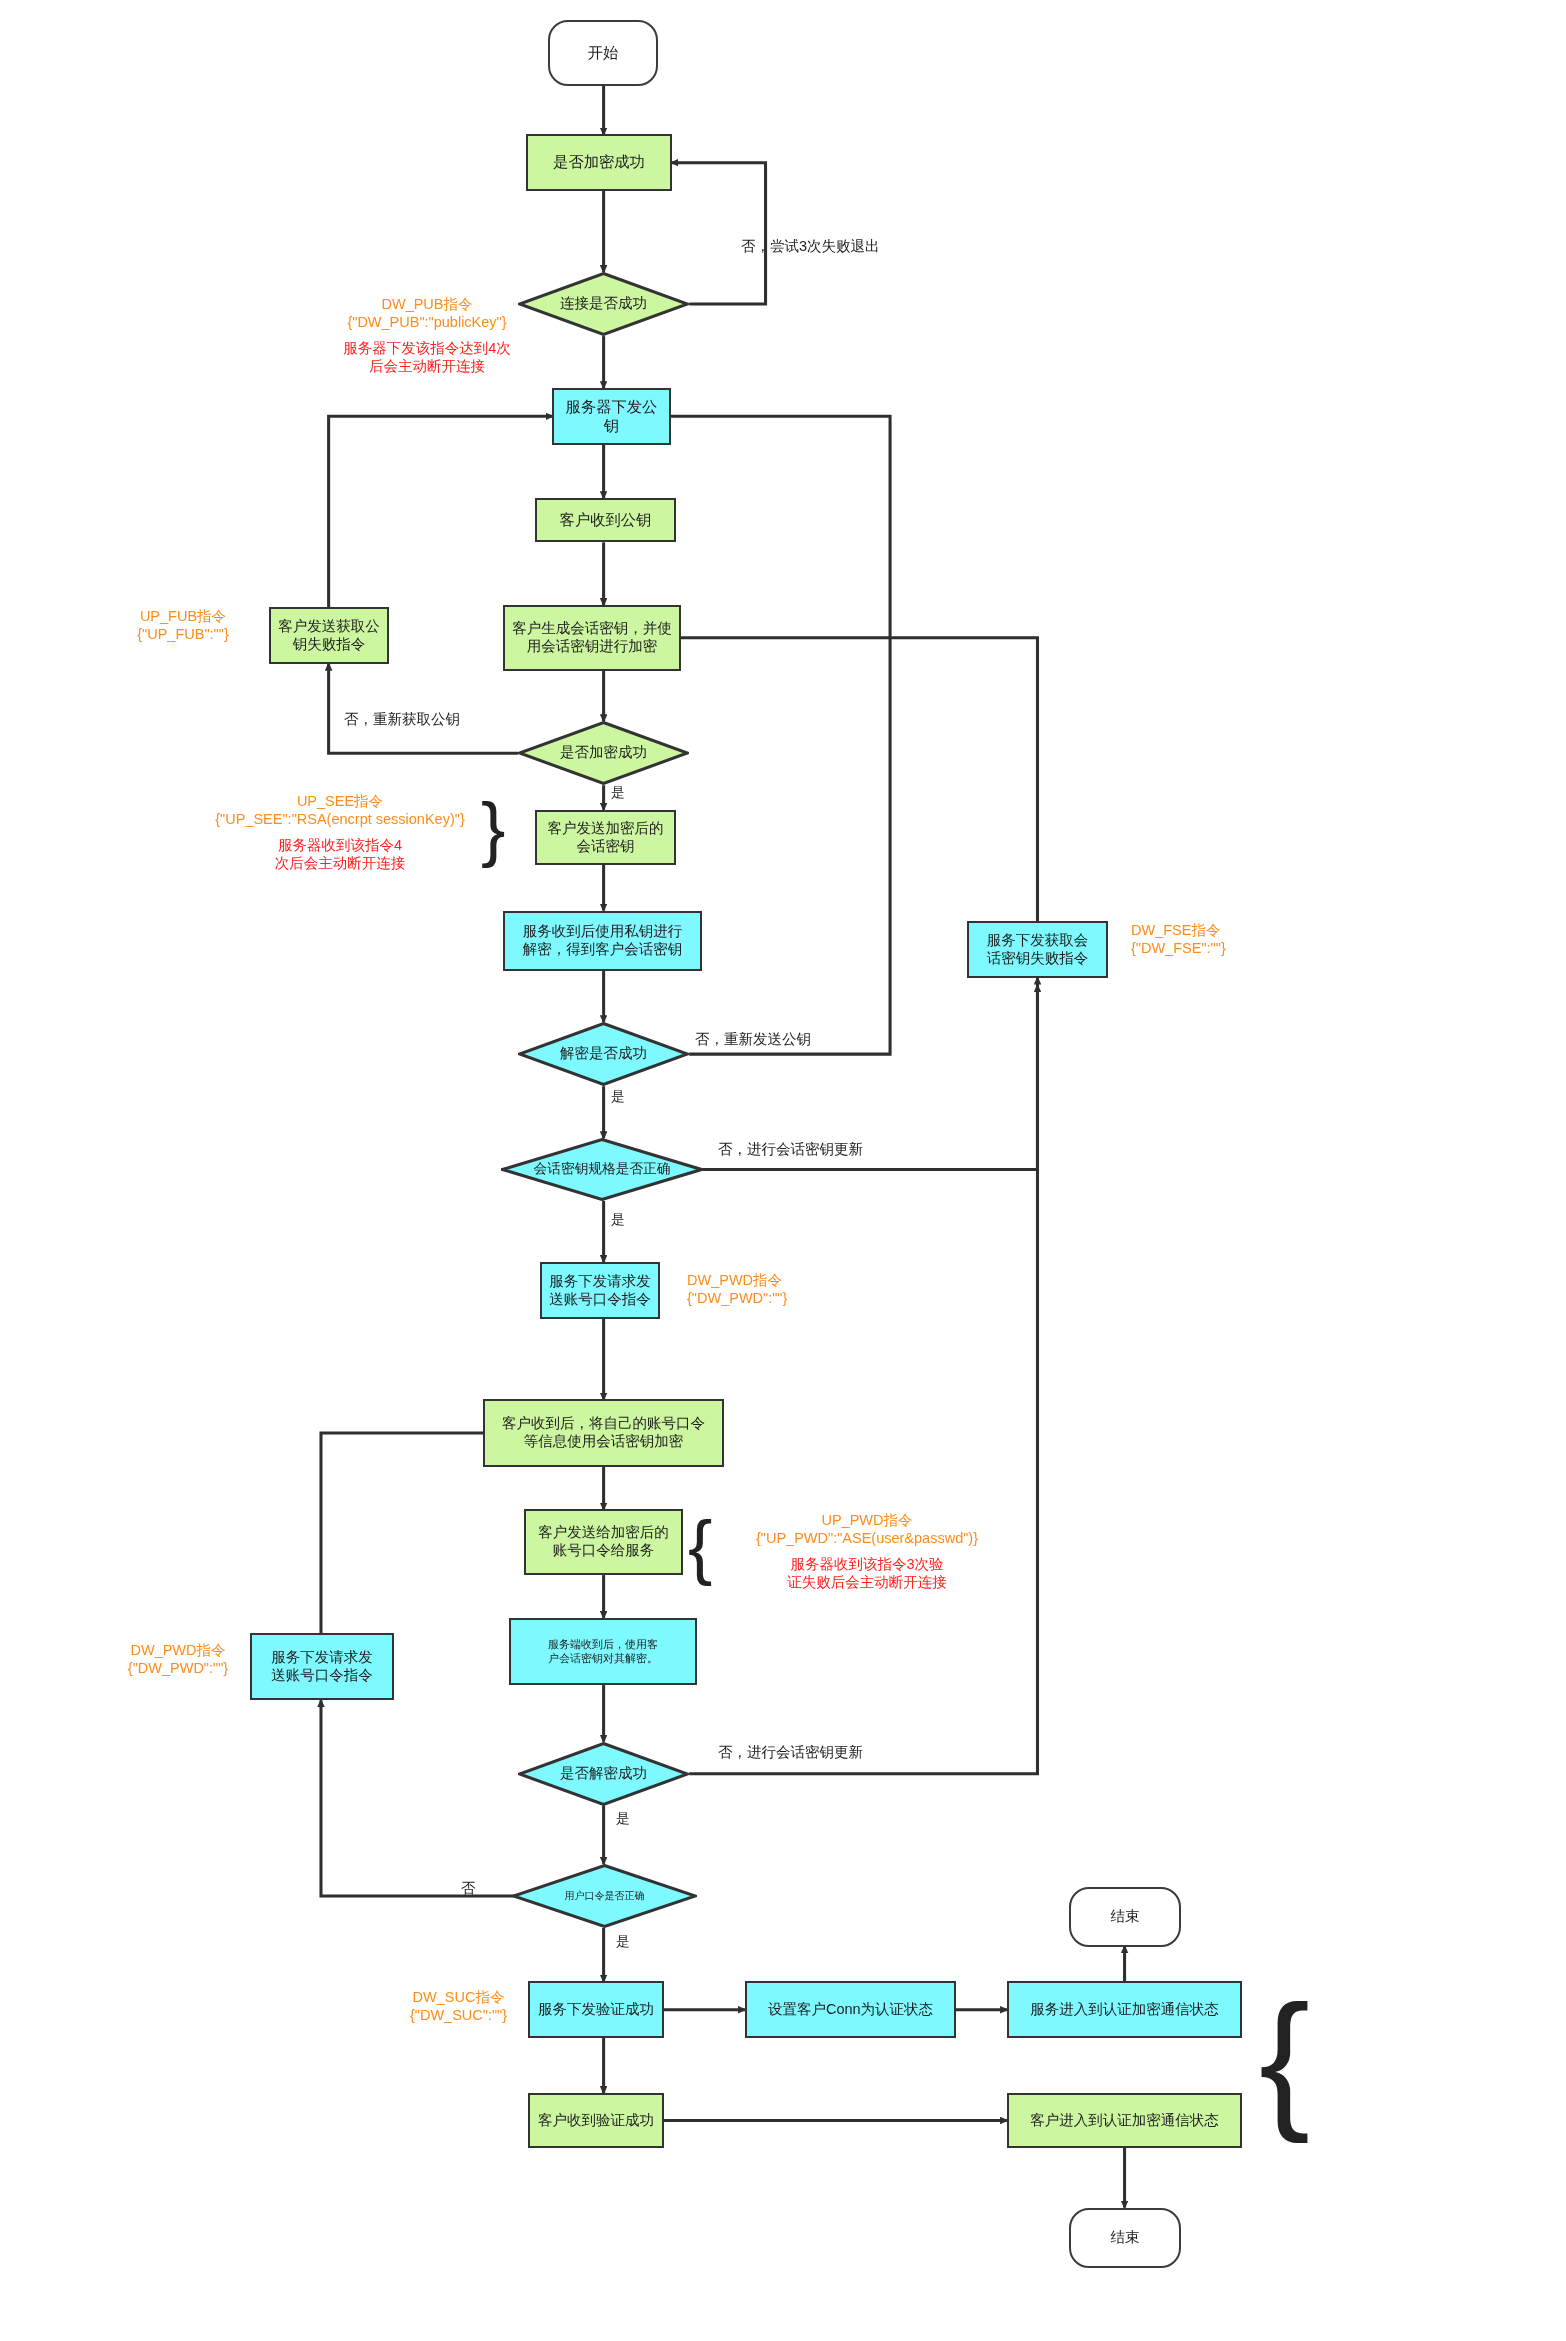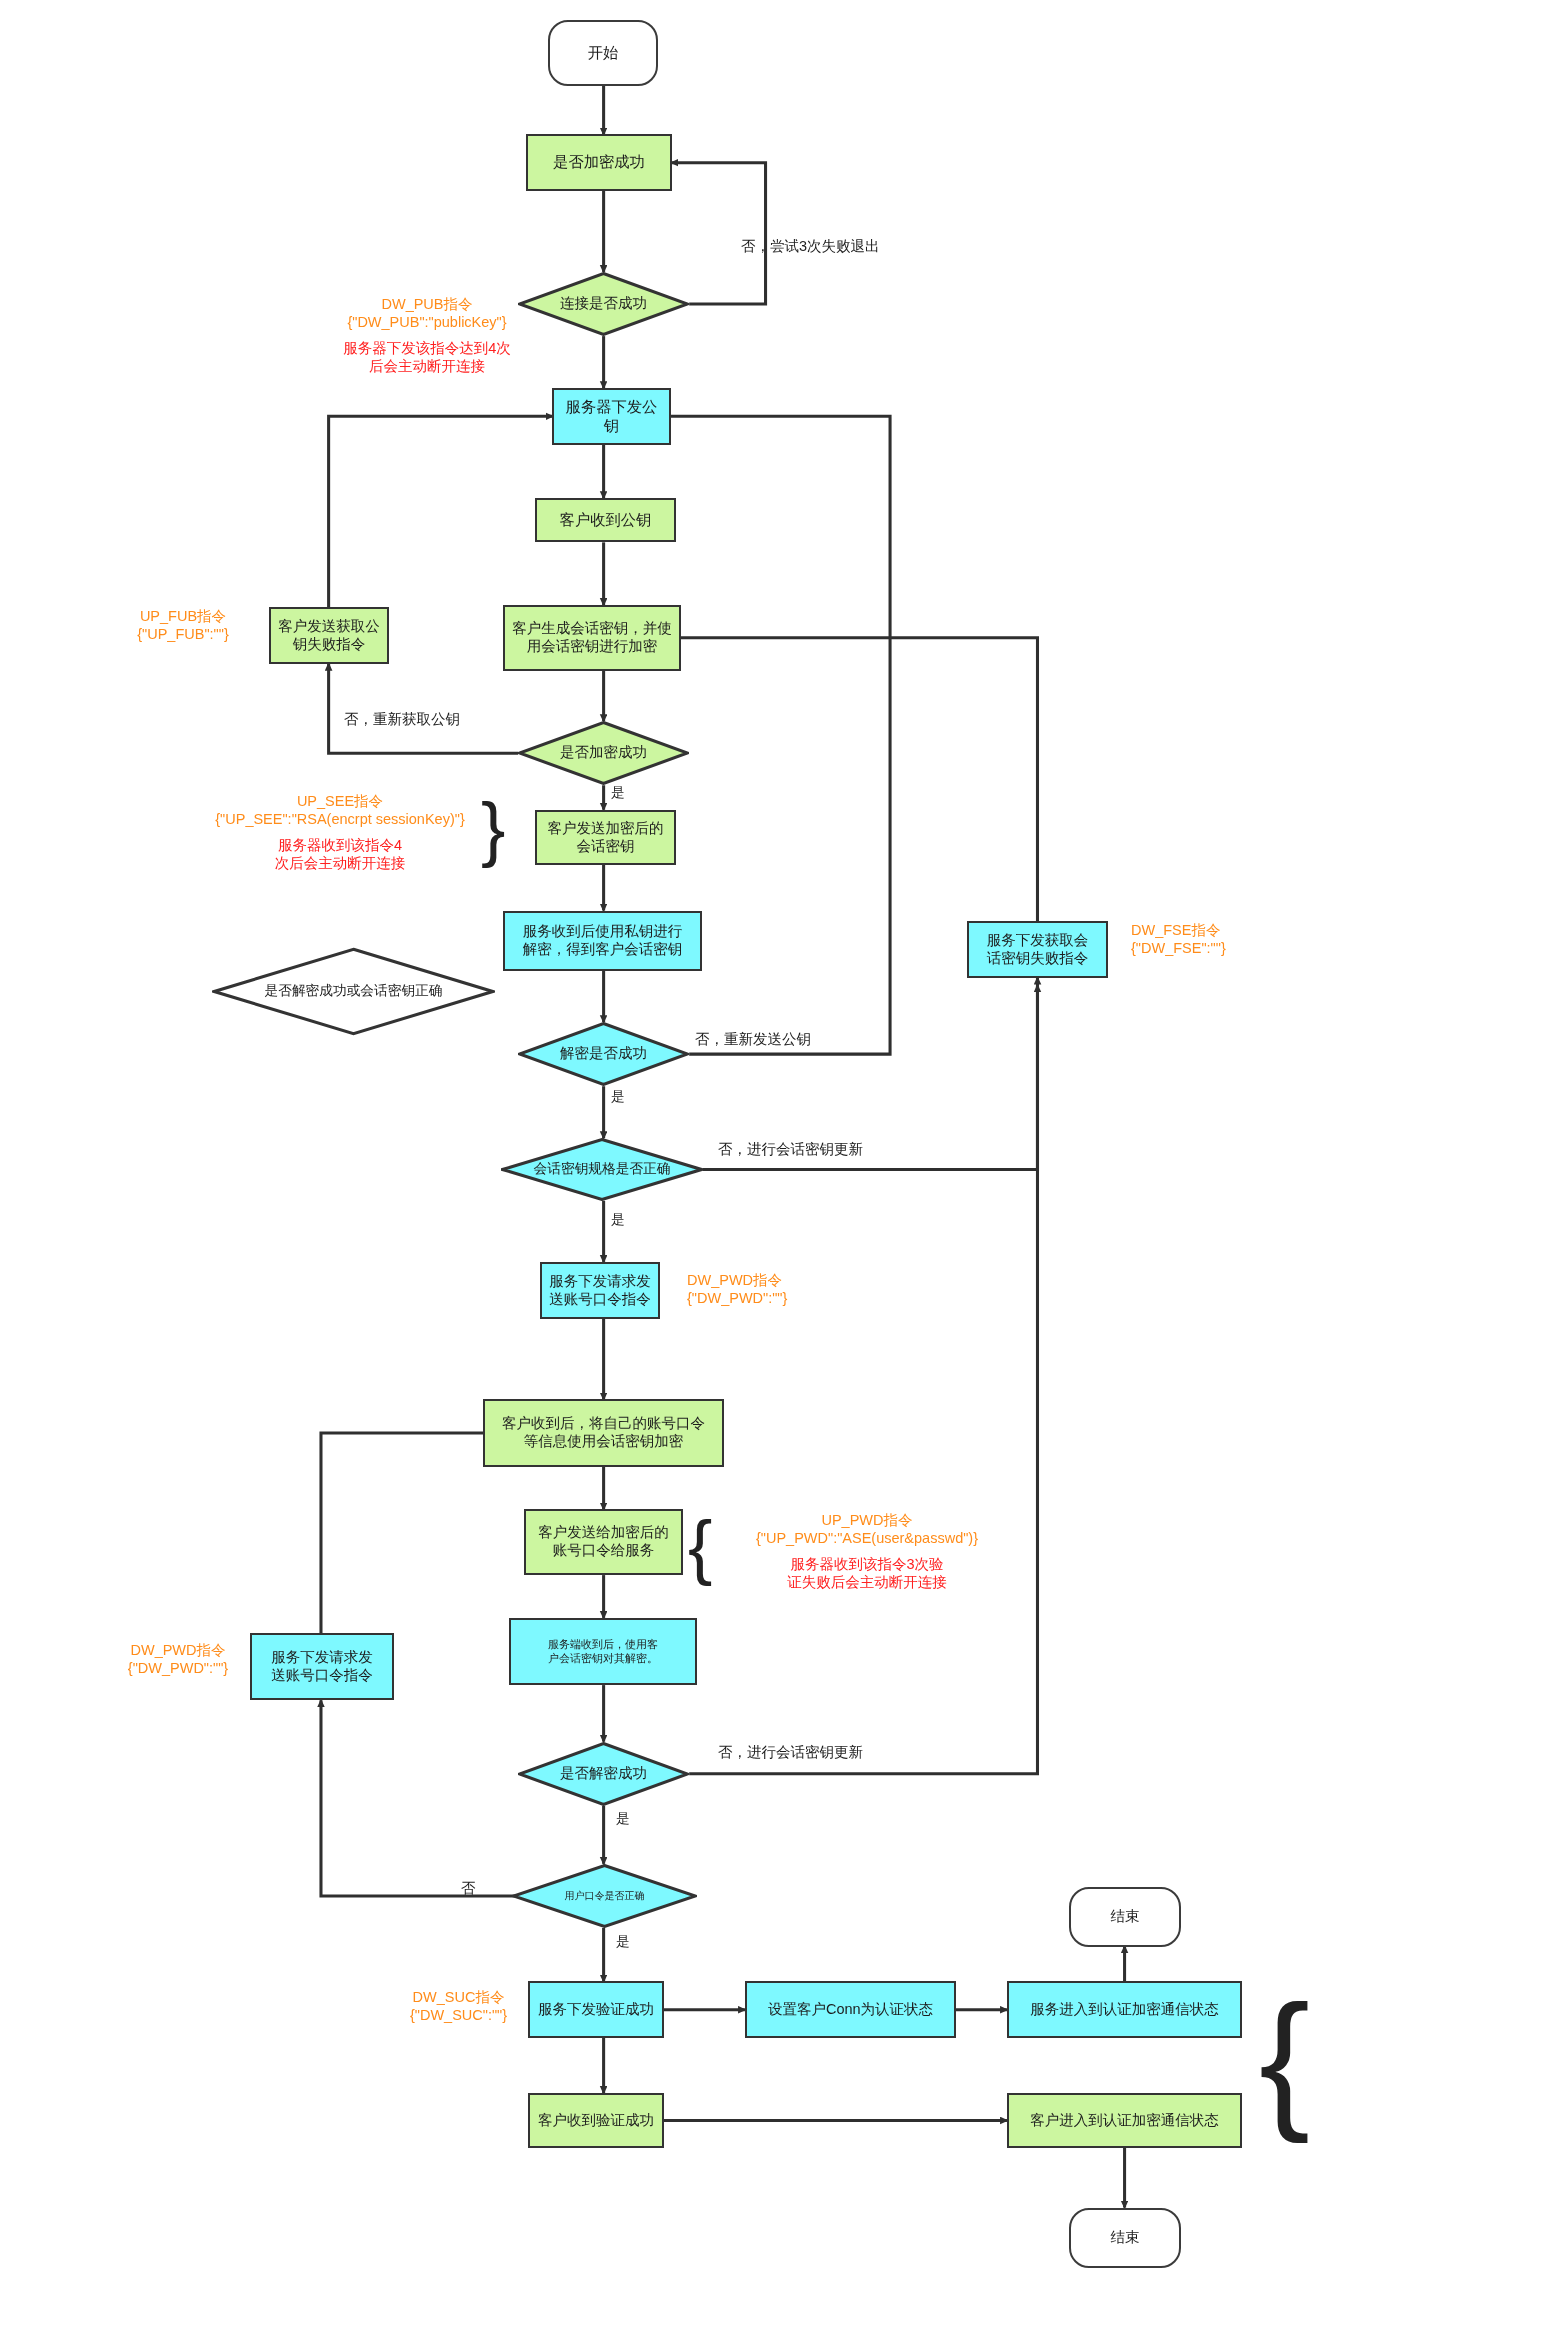--- a/index.html
+++ b/index.html
@@ -144,26 +144,20 @@
   <div class="node proc green" style="left:535px;top:810px;width:141px;height:55px;font-size:14.5px;white-space:pre-line;">
     <span>客户发送加密后的
 会话密钥</span>
   </div>
 
   <div class="node proc cyan" style="left:503px;top:911px;width:199px;height:60px;font-size:14.5px;white-space:pre-line;">
     <span>服务收到后使用私钥进行
 解密，得到客户会话密钥</span>
   </div>
 
-  <div class="node diamond" style="left:212px;top:947px;width:283px;height:89px;font-size:13.7px;">
-    <svg class="dshape" viewBox="0 0 370 116" preserveAspectRatio="none">
-      <polygon points="185,3 367,58 185,113 3,58" fill="#ffffff" stroke="#333" stroke-width="4"></polygon>
-    </svg>
-    <span class="dlabel">是否解密成功或会话密钥正确</span>
-  </div>
 
   <div class="node diamond" style="left:518px;top:1022px;width:171px;height:64px;font-size:14.5px;">
     <svg class="dshape" viewBox="0 0 224 84" preserveAspectRatio="none">
       <polygon points="112,2 222,42 112,82 2,42" fill="#7ef9ff" stroke="#333" stroke-width="4"></polygon>
     </svg>
     <span class="dlabel">解密是否成功</span>
   </div>
 
   <div class="node proc cyan" style="left:967px;top:921px;width:141px;height:57px;font-size:14.5px;white-space:pre-line;">
     <span>服务下发获取会

